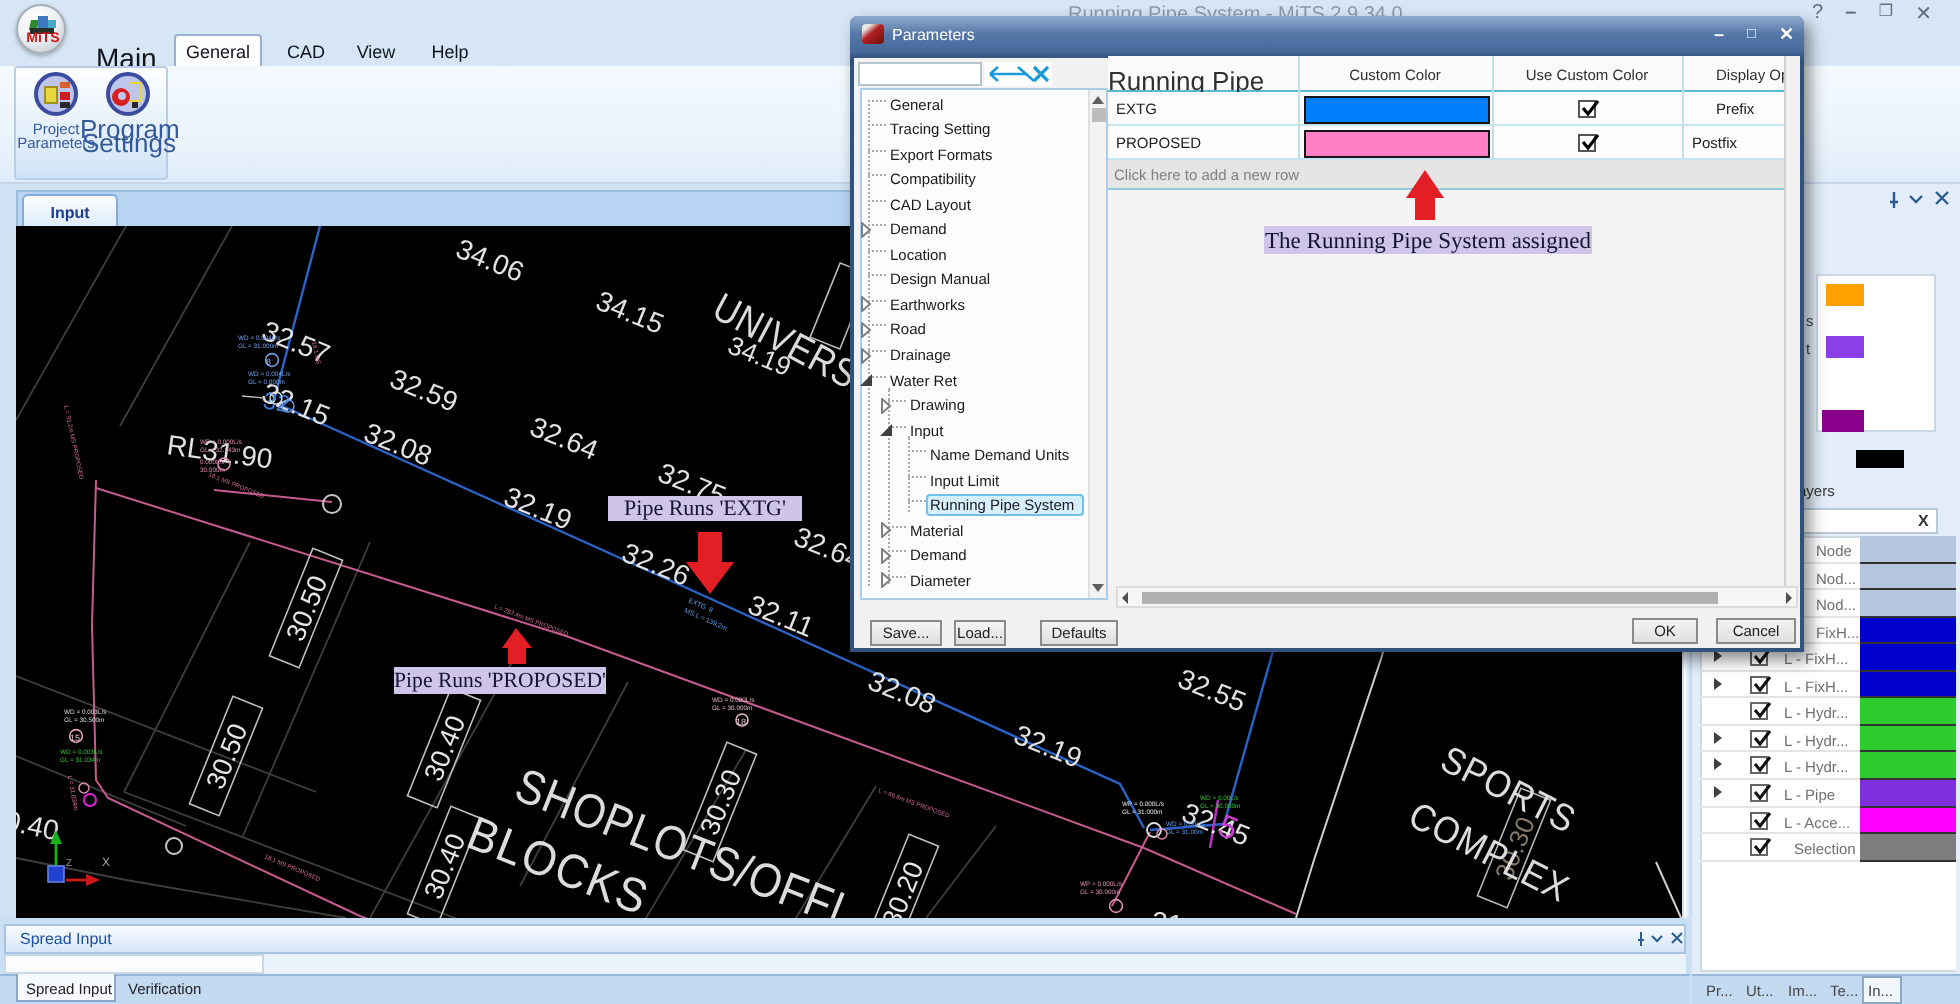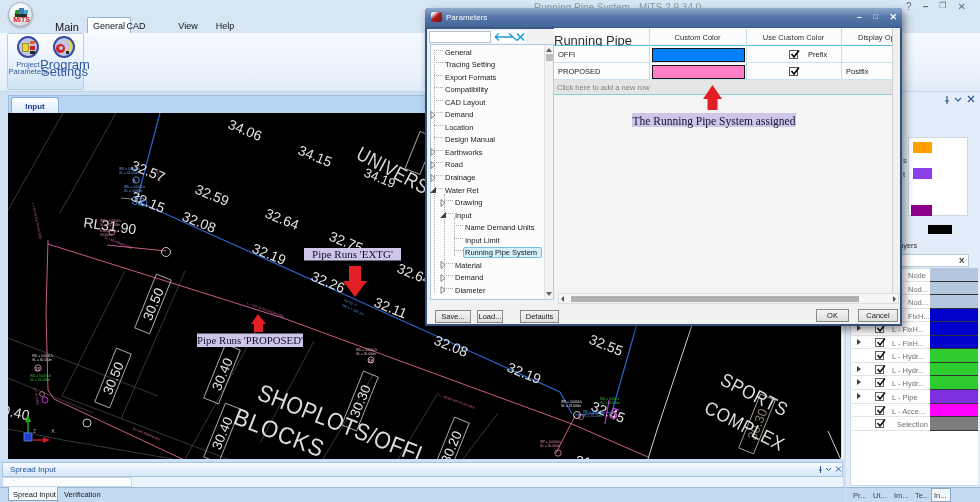--- a/index.html
+++ b/index.html
@@ -17,23 +17,23 @@
   </div>
 <div class="a" style="z-index:10;left:8px;top:2px;width:25px;height:25px;border-radius:50%;background:radial-gradient(circle at 38% 28%,#FFFFFF,#EDF0F4 50%,#B8BFC8);border:1px solid #A6AEB8;box-shadow:0 1px 2px rgba(0,0,0,.3);overflow:hidden">
 <div class="a" style="left:6px;top:7px;width:4px;height:5px;background:#2C8A2C;transform:skewX(-12deg)"></div>
 <div class="a" style="left:10px;top:5px;width:5px;height:7px;background:#3E78C0"></div>
 <div class="a" style="left:15px;top:7px;width:4px;height:4px;background:#44AACC"></div>
 <div class="a" style="left:6px;top:11px;width:12px;height:3px;background:#253028"></div>
 <div class="a" style="left:0;top:13px;width:25px;color:#D01818;font-size:7px;font-weight:bold;line-height:7px;text-align:center">MiTS</div>
   </div>
 <div class="a" style="left:0;top:17px;width:980px;height:16px;background:#D7E6F5"></div>
 <div class="a" style="left:87px;top:17px;width:44px;height:17px;background:#FBFDFF;border:1px solid #9AB2CE;border-bottom:none;border-radius:2px 2px 0 0"></div>
-<div class="a" style="left:48px;top:21px;width:38px;text-align:center;font-size:11px;color:#10141C">Main</div>
+<div class="a" style="left:48px;top:21px;width:38px;text-align:left;font-size:14px;color:#10141C">Main</div>
 <div class="a" style="left:87px;top:21px;width:44px;text-align:center;font-size:9px;color:#10141C">General</div>
-<div class="a" style="left:118px;top:21px;width:36px;text-align:center;font-size:9px;color:#10141C">CAD</div>
+<div class="a" style="left:135px;top:21px;width:36px;text-align:center;font-size:9px;color:#10141C">CAD</div>
 <div class="a" style="left:170px;top:21px;width:36px;text-align:center;font-size:9px;color:#10141C">View</div>
 <div class="a" style="left:207px;top:21px;width:36px;text-align:center;font-size:9px;color:#10141C">Help</div>
 <div class="a" style="left:0;top:33px;width:980px;height:59px;background:linear-gradient(#F4F9FE,#E9F2FB 70%,#DFECF9);border-bottom:1px solid #C4D5E8"></div>
 <div class="a" style="left:7px;top:33px;width:77px;height:57px;background:linear-gradient(#FDFEFF,#E3EFFB 60%,#CFE3F6);border:1px solid #B9CEE6;border-radius:2px"></div>
 <div class="a" style="left:17px;top:36px;width:22px;height:22px;border-radius:50%;background:#BEC6EC;border:2.5px solid #3A4BA0">
 <div class="a" style="left:2.5px;top:5px;width:7px;height:9px;background:#E8D840;border:1px solid #A09020"></div>
 <div class="a" style="left:11px;top:3px;width:4.5px;height:3px;background:#D86030"></div>
 <div class="a" style="left:11px;top:7.5px;width:4.5px;height:4px;background:#C82020"></div>
 <div class="a" style="left:11px;top:13px;width:4.5px;height:3px;background:#282828"></div>
   </div>
@@ -410,33 +410,33 @@
   </svg>
 <div class="a" style="left:455px;top:285.9500000000001px;font-size:7.5px;color:#1A1A1A;white-space:nowrap">Diameter</div>
 <div class="a" style="left:554px;top:28px;width:338px;height:265px;background:#F4F4F4"></div>
 <div class="a" style="left:554px;top:28px;width:338px;height:18px;background:#FBFBFB;border-bottom:1px solid #56BCD6"></div>
 <div class="a" style="left:554px;top:33px;width:95px;text-align:left;font-size:13px;color:#303030">Running Pipe Name</div>
 <div class="a" style="left:649px;top:33px;width:97px;text-align:center;font-size:7.5px;color:#303030">Custom Color</div>
 <div class="a" style="left:746px;top:33px;width:95px;text-align:center;font-size:7.5px;color:#303030">Use Custom Color</div>
 <div class="a" style="left:858px;top:33px;font-size:7.5px;color:#303030">Display Op</div>
 <div class="a" style="left:554px;top:46px;width:338px;height:16.5px;background:#FDFDFD;border-bottom:1px solid #C8E4EE"></div>
 <div class="a" style="left:554px;top:63px;width:338px;height:16.5px;background:#FDFDFD;border-bottom:1px solid #C8E4EE"></div>
-<div class="a" style="left:558px;top:50px;font-size:7.5px;color:#222">OFFI</div>
+<div class="a" style="left:558px;top:50px;font-size:7.5px;color:#222">EXTG</div>
 <div class="a" style="left:558px;top:67px;font-size:7.5px;color:#222">PROPOSED</div>
 <div class="a" style="left:652px;top:47.5px;width:93px;height:14px;background:#0080FF;border:1px solid #15151A"></div>
 <div class="a" style="left:652px;top:64.5px;width:93px;height:14px;background:#FF7EC5;border:1px solid #15151A"></div>
 <div class="a" style="left:789px;top:50px;width:9px;height:9px;background:#fff;border:1px solid #555"></div>
 <svg class="a" style="left:790px;top:49px" width="10" height="10" viewBox="0 0 10 10">
     <path d="M1.5,5 L4,8 L9,1.5" fill="none" stroke="#000" stroke-width="1.6"></path>
   </svg>
 <div class="a" style="left:789px;top:67px;width:9px;height:9px;background:#fff;border:1px solid #555"></div>
 <svg class="a" style="left:790px;top:66px" width="10" height="10" viewBox="0 0 10 10">
     <path d="M1.5,5 L4,8 L9,1.5" fill="none" stroke="#000" stroke-width="1.6"></path>
   </svg>
-<div class="a" style="left:808px;top:50px;font-size:7.5px;color:#222">Prefix</div>
+<div class="a" style="left:858px;top:50px;font-size:7.5px;color:#222">Prefix</div>
 <div class="a" style="left:846px;top:67px;font-size:7.5px;color:#222">Postfix</div>
 <div class="a" style="left:649px;top:28px;width:1px;height:52px;background:#BFE0EA"></div>
 <div class="a" style="left:746px;top:28px;width:1px;height:52px;background:#BFE0EA"></div>
 <div class="a" style="left:841px;top:28px;width:1px;height:52px;background:#BFE0EA"></div>
 <div class="a" style="left:554px;top:80px;width:338px;height:15px;background:#E5E5E5;border-bottom:1px solid #8ECCD8"></div>
 <div class="a" style="left:557px;top:83px;font-size:7.5px;color:#808080">Click here to add a new row</div>
 <div class="a" style="left:892px;top:28px;width:8px;height:265px;background:#F0F0F0;border-left:1px solid #D0D0D0"></div>
 <svg class="a" style="left:702px;top:84px" width="21" height="27" viewBox="0 0 21 27">
     <polygon points="10.5,1 20,15 15.5,15 15.5,26 5.5,26 5.5,15 1,15" fill="#E31E24"></polygon>
   </svg>

